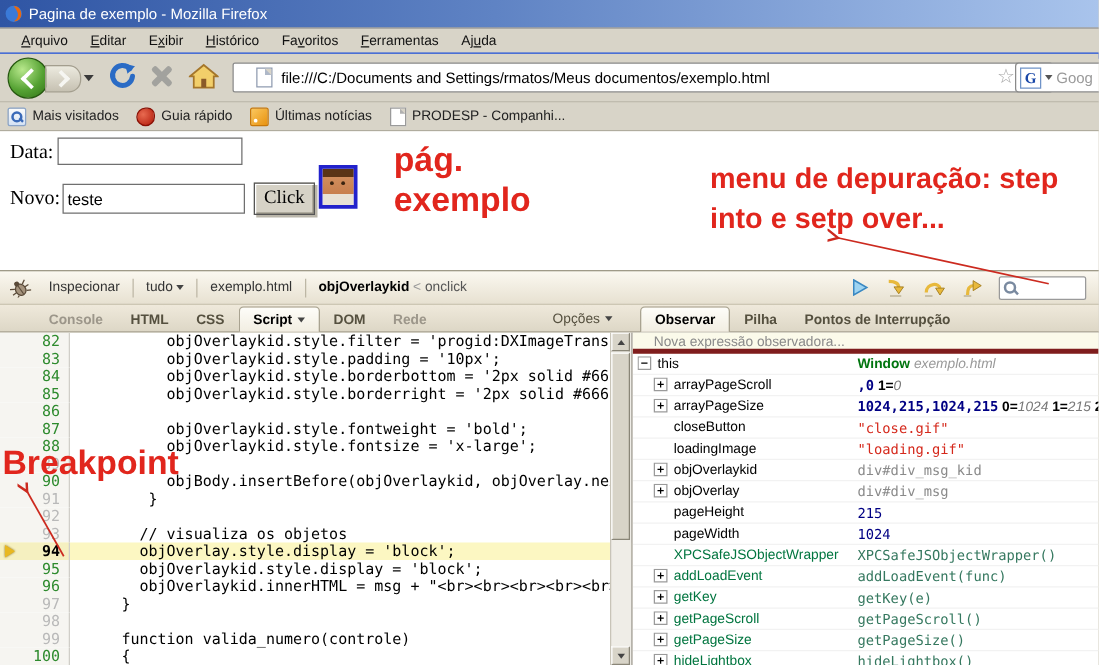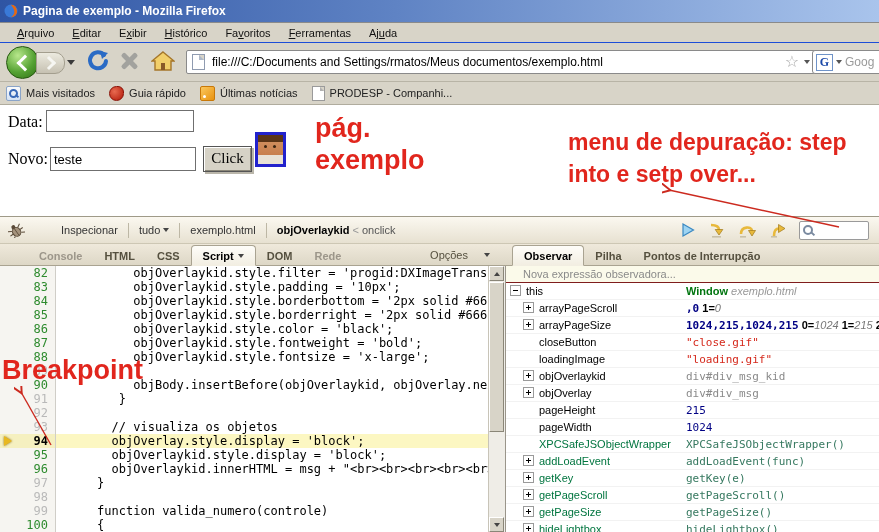--- a/index.html
+++ b/index.html
@@ -2,21 +2,21 @@
 <html><head>
 <meta charset="utf-8">
 <style>
   html,body{margin:0;padding:0}
   body{width:879px;height:532px;position:relative;overflow:hidden;background:#d8d4c8;
        font-family:"Liberation Sans",sans-serif;-webkit-font-smoothing:antialiased}
 
   
   #titlebar{position:absolute;top:0;left:0;right:0;height:22px;
     background:linear-gradient(90deg,#2f55a4 0%,#5f83c4 45%,#a9c4ec 100%);
-    display:flex;align-items:center;gap:5px;padding-left:4px;color:#fff;font-weight:bold;font-size:12px;
+    display:flex;align-items:center;gap:5px;padding-left:4px;color:#fff;font-weight:normal;font-size:12px;
     border-bottom:1px solid #8a8a8a}
 
   
   #menubar{position:absolute;top:23px;left:0;right:0;height:19px;background:#d8d4c8;
     border-bottom:5px solid #1d4ed8;display:flex;align-items:center;padding-left:8px;font-size:11px;color:#111}
   .menu-item{padding:2px 9px;white-space:nowrap}
 
   
   #navbar{position:absolute;top:43px;left:0;right:0;height:38px;background:#d8d4c8;border-bottom:1px solid #b8b4a6}
   #back-btn{position:absolute;left:6px;top:3px;width:31px;height:31px;border-radius:50%;
@@ -30,21 +30,21 @@
   #nav-caret{position:absolute;left:67px;top:17px;width:0;height:0;
     border-left:4px solid transparent;border-right:4px solid transparent;border-top:5px solid #3a3a3a}
   #refresh-btn{position:absolute;left:86px;top:6px}
   #stop-btn{position:absolute;left:119px;top:8px;width:20px;height:20px}
   #stop-btn::before,#stop-btn::after{content:"";position:absolute;left:8px;top:0;width:5px;height:20px;
     border-radius:2px;background:#a2a29e}
   #stop-btn::before{transform:rotate(45deg)}
   #stop-btn::after{transform:rotate(-45deg)}
   #home-btn{position:absolute;left:151px;top:6px}
   #urlbar{position:absolute;left:186px;top:7px;width:618px;height:22px;background:#fff;
-    border:1px solid #8a8a8a;border-radius:2px;display:flex;align-items:center;gap:5px;padding:0 5px;font-size:12px}
+    border:1px solid #8a8a8a;border-radius:2px;display:flex;align-items:center;gap:5px;padding:0 18px;font-size:12px}
   #urlbar input{flex:1;border:none;outline:none;font:12px "Liberation Sans",sans-serif;color:#000;background:transparent}
   .doc-icon{width:11px;height:14px;background:#fff;border:1px solid #8f9bb0;position:relative;flex:none}
   .doc-icon::after{content:"";position:absolute;right:0;top:0;border-style:solid;border-width:0 5px 5px 0;
     border-color:#d8e0ec #d8d4c8 #aeb8c8 transparent}
   .star-icon::before{content:"\2606";font-size:16px;color:#a8a8a8;line-height:14px}
   .small-caret{width:0;height:0;border-left:3px solid transparent;border-right:3px solid transparent;border-top:4px solid #555}
   #searchbox{position:absolute;left:812px;top:7px;width:80px;height:22px;background:#fff;
     border:1px solid #8a8a8a;border-radius:3px 0 0 3px;display:flex;align-items:center;gap:3px;padding:0 3px;font-size:12px}
   .gbox{width:15px;height:15px;border:1px solid #6f93c8;background:#fff;color:#1a48a8;font-weight:bold;
     font-family:"Liberation Serif",serif;font-size:12px;display:flex;align-items:center;justify-content:center;flex:none}
@@ -104,21 +104,21 @@
 
   #fb-tabs{height:22px;flex:none;box-sizing:border-box;background:linear-gradient(#efe9db,#ddd7c6);
     border-bottom:1px solid #a9a391;display:flex;font-size:11px}
   #fb-tabs-left{width:506px;flex:none;display:flex;align-items:center;padding-left:28px;position:relative;box-sizing:border-box}
   #fb-tabs-right{flex:1;display:flex;align-items:flex-end;padding-left:6px}
   .fb-tab{padding:4px 11px 3px;font-weight:bold;color:#55503f;white-space:nowrap;display:flex;align-items:center;gap:4px}
   .fb-tab.disabled{color:#9c968a}
   .fb-tab.active{background:linear-gradient(#fefdf9,#f2eee2);border:1px solid #a9a391;border-bottom:1px solid #f2eee2;
     border-radius:4px 4px 0 0;color:#000;margin-bottom:-1px}
   .tab-caret{width:0;height:0;border-left:3px solid transparent;border-right:3px solid transparent;border-top:4px solid #444}
-  #options-btn{position:absolute;right:16px;bottom:4px;color:#55503f;display:flex;align-items:center;gap:16px}
+  #options-btn{position:absolute;right:16px;bottom:4px;color:#55503f;display:flex;align-items:center;gap:4px}
 
   #fb-body{flex:1;display:flex;overflow:hidden}
   #script-panel{width:506px;flex:none;background:#fff;position:relative;overflow:hidden;border-right:1px solid #9a958a;box-sizing:border-box}
   .code-line{display:flex;height:14px;line-height:14px;font-family:"DejaVu Sans Mono",monospace;font-size:12px;white-space:pre}
   .code-line.current{background:#fcf7c2}
   .gutter{width:55px;flex:none;background:#f6f5f1;border-right:1px solid #d0cec8;display:flex}
   .current .gutter{background:#f5f0c0}
   .bp-col{width:16px;flex:none;position:relative}
   .cur-arrow::after{content:"";position:absolute;left:4px;top:2px;width:0;height:0;
     border-top:5px solid transparent;border-bottom:5px solid transparent;border-left:8px solid #e8b820;
@@ -135,21 +135,21 @@
     border-color:#fff #8a8678 #8a8678 #fff;box-sizing:border-box;display:flex;align-items:center;justify-content:center}
   .sb-up{top:0}.sb-down{bottom:0}
   .tri-up{width:0;height:0;border-left:3px solid transparent;border-right:3px solid transparent;border-bottom:4px solid #444}
   .tri-down{width:0;height:0;border-left:3px solid transparent;border-right:3px solid transparent;border-top:4px solid #444}
   #sb-thumb{position:absolute;left:0;top:16px;width:15px;height:150px;background:#d8d4c8;border:1px solid;
     border-color:#fff #8a8678 #8a8678 #fff;box-sizing:border-box}
 
   
   #watch-panel{flex:1;background:#fff;overflow:hidden;font-size:11px}
   #new-watch{height:17px;line-height:16px;background:#fbfaea;color:#8a8a8a;padding-left:17px;
-    border-bottom:1px solid #7f1d1d;box-sizing:border-box;white-space:nowrap}
+    border-bottom:4px solid #7f1d1d;box-sizing:border-box;white-space:nowrap}
   .wrow{height:17px;display:flex;align-items:center;border-bottom:1px solid #f2f2f2;box-sizing:border-box;padding-left:4px;white-space:nowrap}
   .wname{flex:none;width:176px;display:flex;align-items:flex-start;font-weight:normal;color:#000;overflow:hidden}
   .wrow.ind1 .wname{padding-left:13px;width:163px}
   .wname.fn{color:#00753f}
   .wexp{width:9px;height:9px;flex:none;border:1px solid #9a9a9a;background:#fff;position:relative;margin-right:5px;box-sizing:content-box}
   .wexp::before{content:"";position:absolute;left:2px;right:2px;top:4px;height:1px;background:#000}
   .wexp.plus::after{content:"";position:absolute;top:2px;bottom:2px;left:4px;width:1px;background:#000}
   .wexp-sp{width:16px;flex:none}
   .wval{overflow:hidden;white-space:nowrap}
   .v-obj{color:#00750f;font-weight:bold}
@@ -262,21 +262,21 @@
         <circle cx="8" cy="3.4" r="2" fill="#5a4a38"></circle>
         <line x1="4.4" y1="6" x2="1" y2="4" stroke="#5a4a38"></line>
           <line x1="4.2" y1="9" x2="0.5" y2="9" stroke="#5a4a38"></line>
         <line x1="4.4" y1="12" x2="1" y2="14" stroke="#5a4a38"></line>
           <line x1="11.6" y1="6" x2="15" y2="4" stroke="#5a4a38"></line>
         <line x1="11.8" y1="9" x2="15.5" y2="9" stroke="#5a4a38"></line>
           <line x1="11.6" y1="12" x2="15" y2="14" stroke="#5a4a38"></line>
         <line x1="8" y1="5" x2="8" y2="13" stroke="#5a4a38" stroke-width="0.8"></line>
       </g>
     </svg>
-    <span class="fb-btn" style="margin-left:26px">Inspecionar</span>
+    <span class="fb-btn" style="margin-left:4px">Inspecionar</span>
     <span class="sep"></span>
     <span class="fb-btn">
       <span>tudo</span>
       <span class="tab-caret"></span>
     </span>
     <span class="sep"></span>
     <span class="fb-btn">exemplo.html</span>
     <span class="sep"></span>
     <span class="fb-btn">
       <span class="fn-name">objOverlaykid</span>
@@ -331,21 +331,21 @@
       </div>
   </div>
 
   <div id="fb-body">
     <div id="script-panel">
       <div id="code-lines">
           <div class="code-line"><div class="gutter"><span class="bp-col"></span><span class="lnum active">82</span></div><span class="code">          objOverlaykid.style.filter = 'progid:DXImageTransfo</span></div>
           <div class="code-line"><div class="gutter"><span class="bp-col"></span><span class="lnum active">83</span></div><span class="code">          objOverlaykid.style.padding = '10px';</span></div>
           <div class="code-line"><div class="gutter"><span class="bp-col"></span><span class="lnum active">84</span></div><span class="code">          objOverlaykid.style.borderbottom = '2px solid #666'</span></div>
           <div class="code-line"><div class="gutter"><span class="bp-col"></span><span class="lnum active">85</span></div><span class="code">          objOverlaykid.style.borderright = '2px solid #666';</span></div>
-          <div class="code-line"><div class="gutter"><span class="bp-col"></span><span class="lnum active">86</span></div><span class="code">          objOverlaykid.style.color = 'black';</span></div>
+          <div class="code-line"><div class="gutter"><span class="bp-col"></span><span class="lnum active">86</span></div></div>
           <div class="code-line"><div class="gutter"><span class="bp-col"></span><span class="lnum active">87</span></div><span class="code">          objOverlaykid.style.fontweight = 'bold';</span></div>
           <div class="code-line"><div class="gutter"><span class="bp-col"></span><span class="lnum active">88</span></div><span class="code">          objOverlaykid.style.fontsize = 'x-large';</span></div>
           <div class="code-line"><div class="gutter"><span class="bp-col"></span><span class="lnum inactive">89</span></div><span class="code"></span></div>
           <div class="code-line"><div class="gutter"><span class="bp-col"></span><span class="lnum active">90</span></div><span class="code">          objBody.insertBefore(objOverlaykid, objOverlay.next</span></div>
           <div class="code-line"><div class="gutter"><span class="bp-col"></span><span class="lnum inactive">91</span></div><span class="code">        }</span></div>
           <div class="code-line"><div class="gutter"><span class="bp-col"></span><span class="lnum inactive">92</span></div><span class="code"></span></div>
           <div class="code-line"><div class="gutter"><span class="bp-col"></span><span class="lnum inactive">93</span></div><span class="code">       // visualiza os objetos</span></div>
           <div class="code-line current"><div class="gutter"><span class="bp-col cur-arrow"></span><span class="lnum breakpoint">94</span></div><span class="code">       objOverlay.style.display = 'block';</span></div>
           <div class="code-line"><div class="gutter"><span class="bp-col"></span><span class="lnum active">95</span></div><span class="code">       objOverlaykid.style.display = 'block';</span></div>
           <div class="code-line"><div class="gutter"><span class="bp-col"></span><span class="lnum active">96</span></div><span class="code">       objOverlaykid.innerHTML = msg + "&lt;br&gt;&lt;br&gt;&lt;br&gt;&lt;br&gt;&lt;br&gt;&lt;</span></div>

